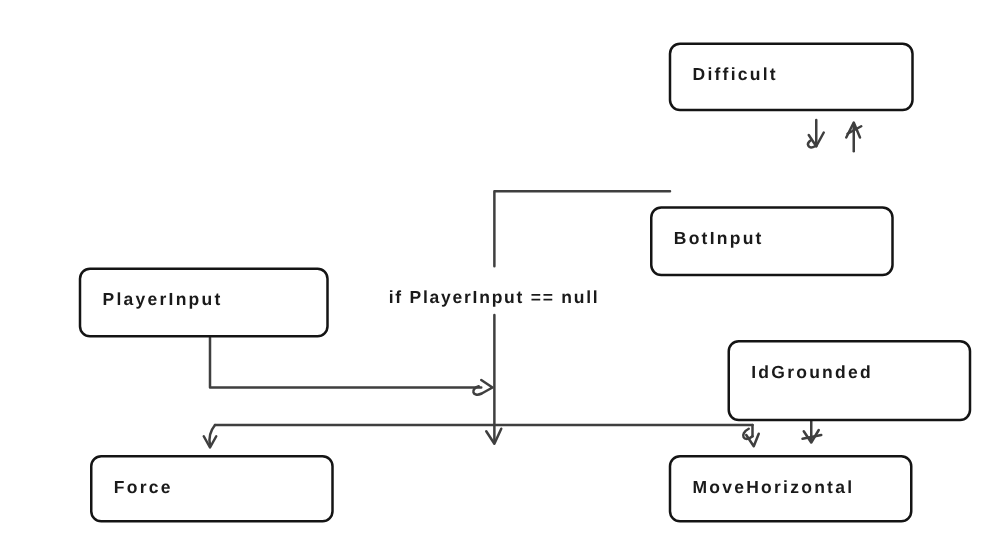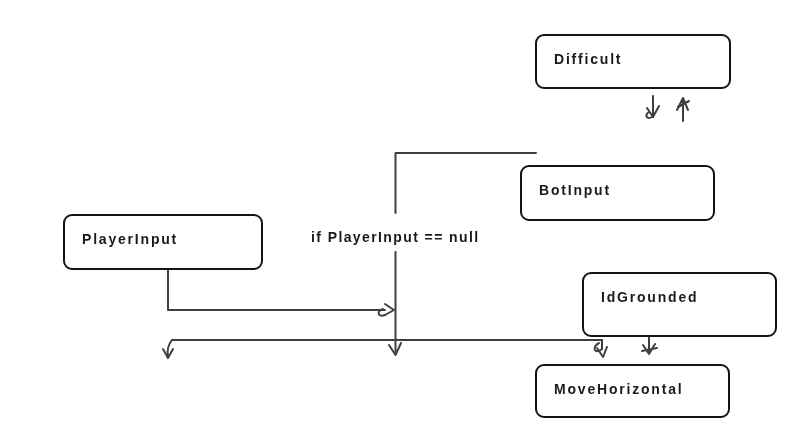--- a/index.html
+++ b/index.html
@@ -122,20 +122,23 @@
   </div>
 
   <div class="node" id="node-playerinput">
     <span class="node-label">PlayerInput</span>
   </div>
 
   <div class="node" id="node-idgrounded">
     <span class="node-label">IdGrounded</span>
   </div>
 
+  <div class="node" id="node-force">
+    <span class="node-label">Force</span>
+  </div>
 
 
   <div class="node" id="node-movehorizontal">
     <span class="node-label">MoveHorizontal</span>
   </div>
 
   <div class="condition-label">if PlayerInput == null</div>
 
 </div>
 

